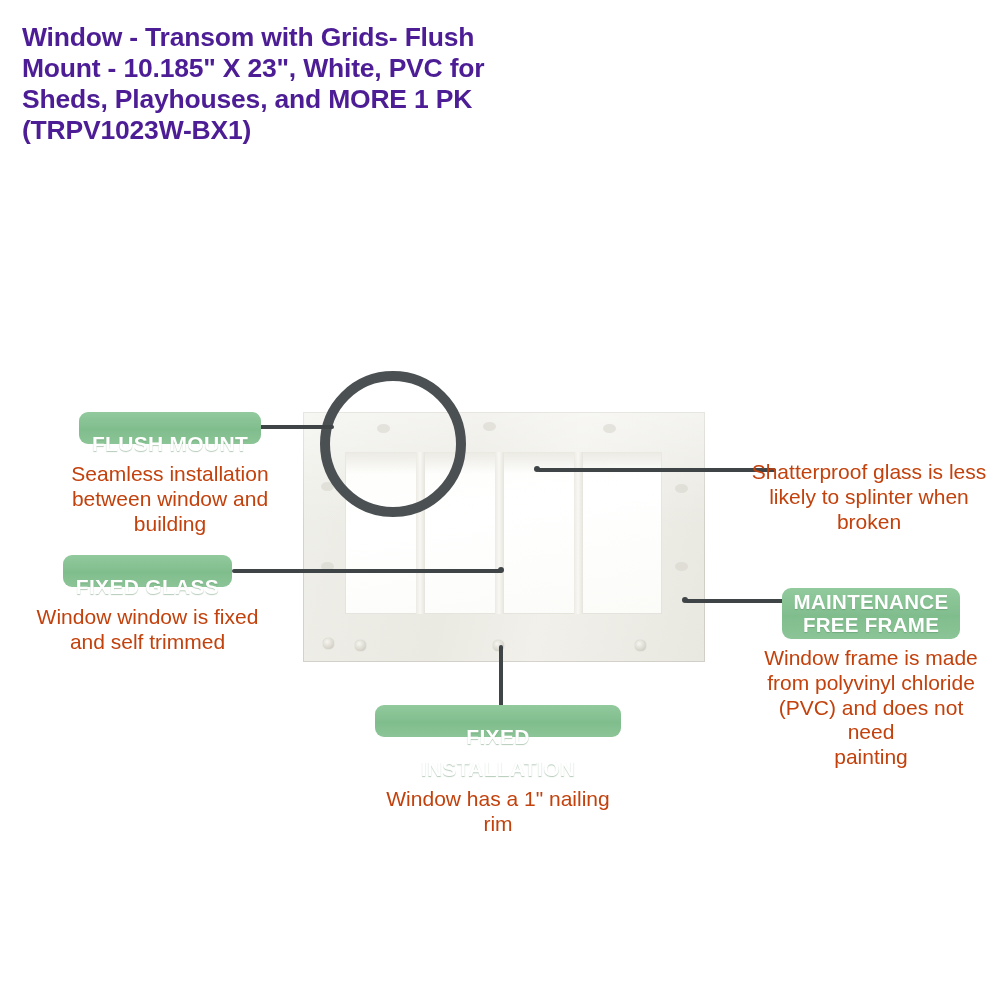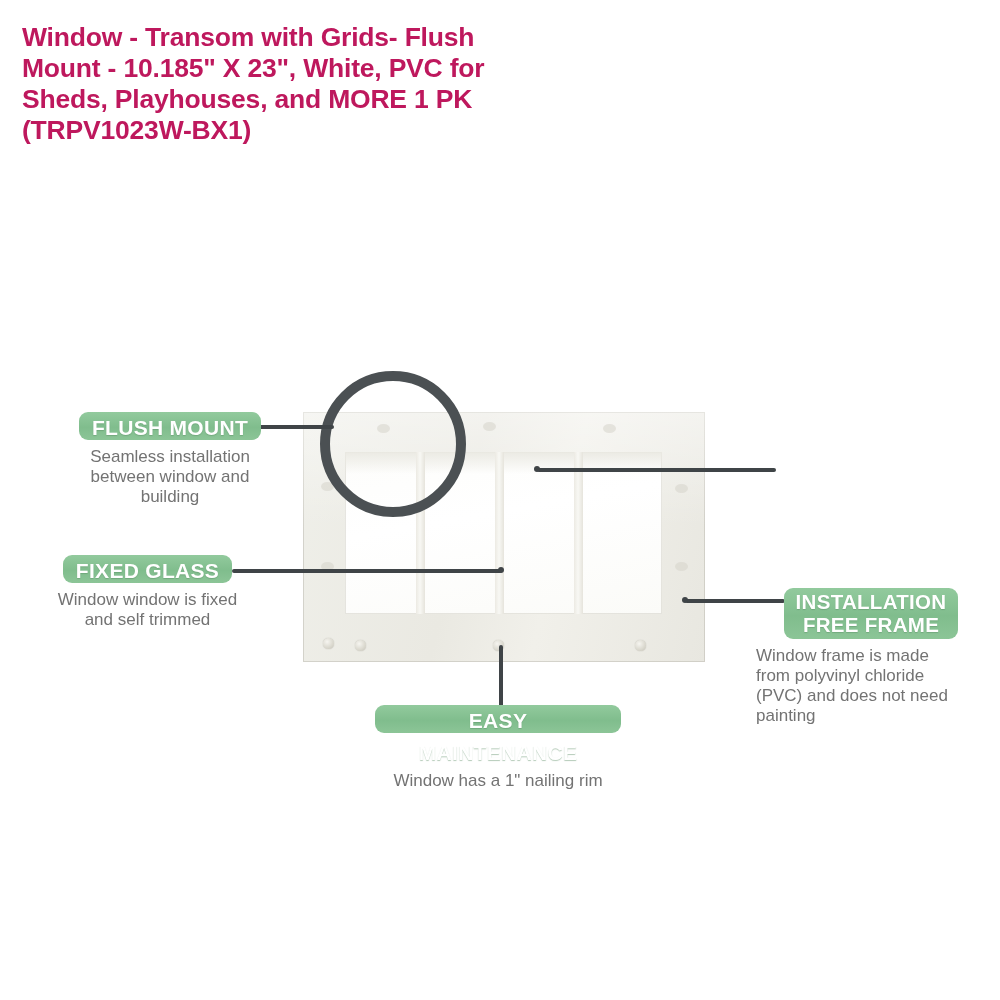--- a/index.html
+++ b/index.html
@@ -17,21 +17,21 @@
 
   
   #product-title {
     position: absolute;
     left: 22px;
     top: 22px;
     width: 620px;
     font-size: 26.5px;
     line-height: 1.17;
     font-weight: bold;
-    color: #be185d;
+    color: #4c1d95;
     letter-spacing: -0.2px;
     white-space: pre-line;
   }
 
   
   #infographic {
     position: absolute;
     left: 0;
     top: 330px;
     width: 1000px;
@@ -137,48 +137,48 @@
     font-weight: bold;
     letter-spacing: 0.3px;
     text-align: center;
     text-shadow: 0 1px 1px rgba(90,140,100,0.45);
     box-sizing: border-box;
   }
   .badge-1line {
     font-size: 21px;
     line-height: 32px;
     height: 28px;
-    padding: 0 13px;
+    padding: 16px 13px;
   }
   .badge-2line {
     font-size: 20.5px;
     line-height: 23px;
     padding: 2px 12px 3px;
     white-space: pre-line;
   }
   .desc {
-    color: #737373;
-    font-size: 17px;
+    color: #c2410c;
+    font-size: 21px;
     line-height: 1.18;
     white-space: pre-line;
     margin-top: 7px;
   }
 
   
   #callout-flush-mount { left: 50px; top: 82px; width: 240px; text-align: center; }
   #callout-flush-mount .desc { text-align: center; }
 
   #callout-fixed-window { left: 30px; top: 225px; width: 235px; text-align: center; }
   #callout-fixed-window .desc { text-align: center; }
 
   #callout-safety-glass { left: 740px; top: 123px; width: 258px; text-align: center; }
   #callout-safety-glass .desc { text-align: center; }
 
   #callout-maintenance { left: 756px; top: 258px; width: 230px; text-align: center; }
-  #callout-maintenance .desc { text-align: left; }
+  #callout-maintenance .desc { text-align: center; }
 
   #callout-easy-install { left: 375px; top: 375px; width: 246px; text-align: center; }
   #callout-easy-install .desc { text-align: center; }
 </style>
 </head>
 <body>
 
 <div id="product-title">Window - Transom with Grids- Flush
 Mount - 10.185" X 23", White, PVC for
 Sheds, Playhouses, and MORE 1 PK
@@ -234,29 +234,31 @@
 building</div>
   </div>
 
   <div class="callout" id="callout-fixed-window">
     <div class="badge badge-1line">FIXED GLASS</div>
     <div class="desc">Window window is fixed
 and self trimmed</div>
   </div>
 
   <div class="callout" id="callout-safety-glass">
+    <div class="desc">Shatterproof glass is less
+likely to splinter when broken</div>
   </div>
 
   <div class="callout" id="callout-maintenance">
-    <div class="badge badge-2line">INSTALLATION
+    <div class="badge badge-2line">MAINTENANCE
 FREE FRAME</div>
     <div class="desc">Window frame is made
 from polyvinyl chloride
 (PVC) and does not need
 painting</div>
   </div>
 
   <div class="callout" id="callout-easy-install">
-    <div class="badge badge-1line">EASY MAINTENANCE</div>
+    <div class="badge badge-1line">FIXED INSTALLATION</div>
     <div class="desc">Window has a 1" nailing rim</div>
   </div>
 
 </div>
 
 </body></html>

